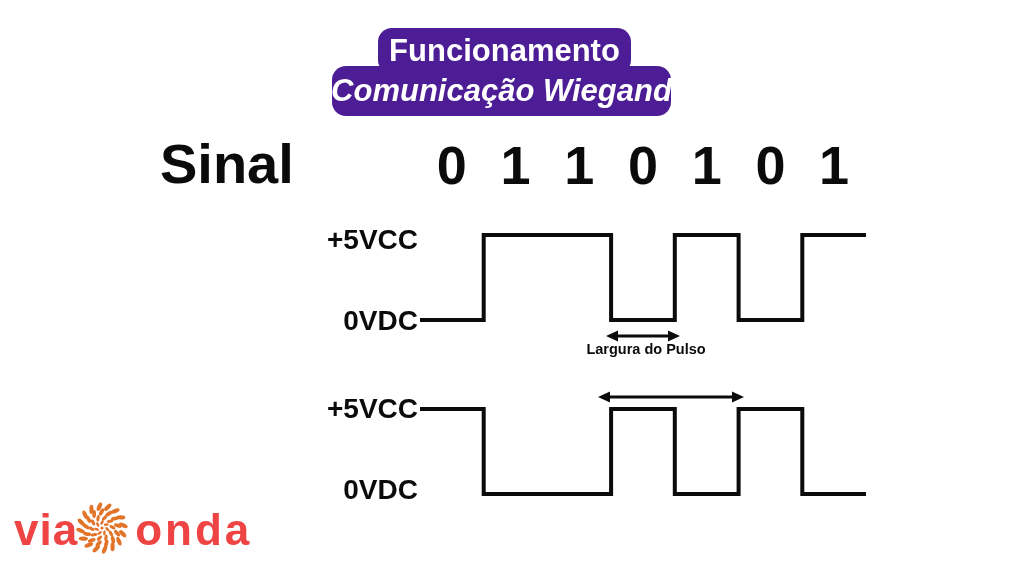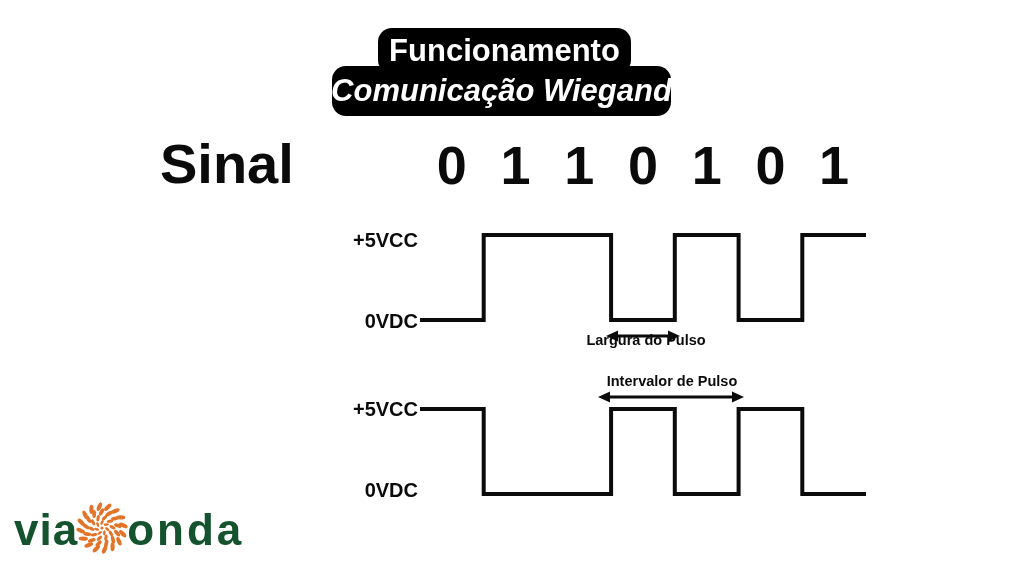--- a/index.html
+++ b/index.html
@@ -3,45 +3,45 @@
 <meta charset="utf-8">
 <style>
   html,body{margin:0;padding:0;background:#e9e9e9;}
   #canvas{
     position:relative;width:1030px;height:579px;background:#ffffff;
     font-family:"Liberation Sans","DejaVu Sans",sans-serif;color:#0b0b0b;
     overflow:hidden;margin:0 auto;
   }
   .abs{position:absolute;}
   .badge{
-    background:#000000;color:#ffffff;border-radius:14px;
+    background:#4c1d95;color:#ffffff;border-radius:14px;
     display:flex;align-items:center;justify-content:center;
     font-weight:bold;white-space:nowrap;
   }
   .badge1{left:378px;top:28px;width:253px;height:46px;font-size:31px;z-index:1;}
   .badge2{left:332px;top:66px;width:339px;height:50px;font-size:31px;z-index:2;font-style:italic;}
   .big-label{font-weight:bold;font-size:56px;line-height:1;white-space:nowrap;}
   .level-label{
-    font-weight:bold;font-size:20px;line-height:28px;white-space:nowrap;
+    font-weight:bold;font-size:28px;line-height:28px;white-space:nowrap;
     width:170px;text-align:right;
   }
   .bit{
     position:absolute;top:0;height:56px;text-align:center;
     font-weight:bold;font-size:54px;line-height:56px;
   }
   .annot{
     font-weight:bold;font-size:14.5px;line-height:16px;
     width:180px;text-align:center;white-space:nowrap;
   }
   .logo{
     left:14px;top:500px;height:60px;display:flex;align-items:center;
-    color:#14532d;font-weight:bold;
+    color:#ef4444;font-weight:bold;
   }
   .logo .word{font-size:44px;line-height:60px;letter-spacing:1px;}
-  .logo .word-onda{letter-spacing:3px;}
+  .logo .word-onda{letter-spacing:3px;margin-left:8px;}
   svg{display:block;}
 </style>
 </head>
 <body>
 
 <div id="canvas">
 
   <div class="abs badge badge1">
     <span>Funcionamento</span>
   </div>
@@ -64,23 +64,22 @@
   <div class="abs level-label" style="left:248px;top:307px;">0VDC</div>
   <svg class="abs" style="left:420px;top:231px;" width="448" height="94" viewBox="0 0 448 94">
     <polyline points="0.0,89 63.7,89 63.7,4 127.4,4 127.4,4 191.1,4 191.1,89 254.8,89 254.8,4 318.6,4 318.6,89 382.3,89 382.3,4 446.0,4" fill="none" stroke="#0b0b0b" stroke-width="4" stroke-linejoin="miter" stroke-linecap="butt"></polyline>
   </svg>
 
   <svg class="abs" style="left:604px;top:328px;" width="78" height="16" viewBox="0 0 78 16">
     <line x1="12" y1="8" x2="66" y2="8" stroke="#0b0b0b" stroke-width="3.2"></line>
     <polygon points="2,8 14,2.5 14,13.5" fill="#0b0b0b"></polygon>
     <polygon points="76,8 64,2.5 64,13.5" fill="#0b0b0b"></polygon>
   </svg>
-  <div class="abs annot" style="left:556px;top:332px;text-align:center;">Largura do Pulso</div>
-
-  <div class="abs annot" style="left:582px;top:373px;">Intervalor de Pulso</div>
+  <div class="abs annot" style="left:556px;top:341px;text-align:center;">Largura do Pulso</div>
+
   <svg class="abs" style="left:596px;top:389px;" width="150" height="16" viewBox="0 0 150 16">
     <line x1="12" y1="8" x2="138" y2="8" stroke="#0b0b0b" stroke-width="3.2"></line>
     <polygon points="2,8 14,2.5 14,13.5" fill="#0b0b0b"></polygon>
     <polygon points="148,8 136,2.5 136,13.5" fill="#0b0b0b"></polygon>
   </svg>
 
   <div class="abs level-label" style="left:248px;top:395px;">+5VCC</div>
   <div class="abs level-label" style="left:248px;top:476px;">0VDC</div>
   <svg class="abs" style="left:420px;top:405px;" width="448" height="94" viewBox="0 0 448 94">
     <polyline points="0.0,4 63.7,4 63.7,89 127.4,89 127.4,89 191.1,89 191.1,4 254.8,4 254.8,89 318.6,89 318.6,4 382.3,4 382.3,89 446.0,89" fill="none" stroke="#0b0b0b" stroke-width="4" stroke-linejoin="miter" stroke-linecap="butt"></polyline>

